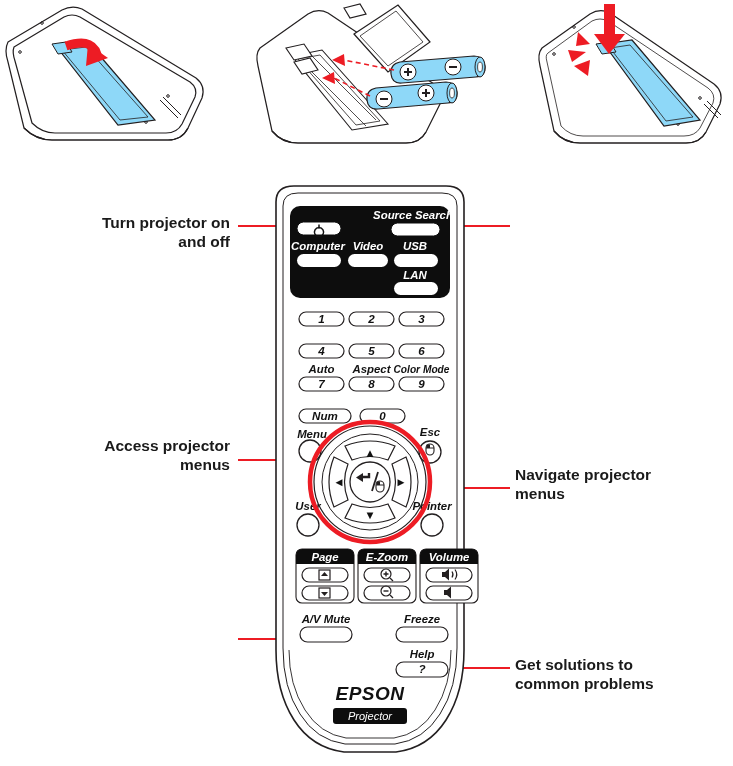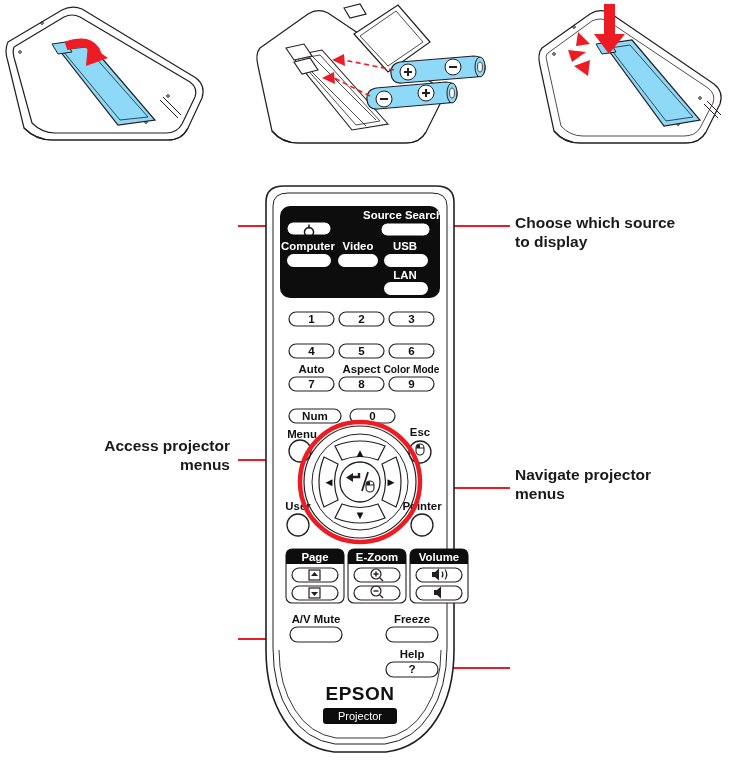--- a/index.html
+++ b/index.html
@@ -16,21 +16,21 @@
   .step{position:absolute;top:0;height:165px;}
   .step svg{display:block;}
 
   
   .callout{position:absolute;font-weight:bold;font-size:15.5px;color:#1a1a1a;line-height:1.25;white-space:pre-line;}
   .callout.left{text-align:right;}
   .callout.right{text-align:left;}
   .leader{position:absolute;background:#ed1c24;height:2.4px;}
 
   
-  .remote{position:absolute;left:240px;top:180px;width:240px;height:580px;}
+  .remote{position:absolute;left:250px;top:180px;width:240px;height:580px;font-style:italic;}
   .remote svg{display:block;}
 
   .lbl{font-family:"Liberation Sans",sans-serif;fill:#111;font-size:11.4px;text-anchor:middle;font-weight:600;}
   .lbl-w{fill:#ffffff;}
   .lbl-sm{font-size:10.2px;}
   .lbl-key{font-size:11.6px;font-weight:600;fill:#111;text-anchor:middle;}
   .epson{font-size:19px;font-weight:bold;fill:#111;text-anchor:middle;letter-spacing:.5px;}
   .proj{font-size:11px;fill:#fff;text-anchor:middle;}
 </style>
 </head>
@@ -146,36 +146,38 @@
           <path d="M46 66 L62 60 L60 76 Z"></path>
         </g>
         <g stroke="#231f20" stroke-width="1" fill="none">
           <path d="M176 104 L190 118"></path>
             <path d="M179 101 L193 115"></path>
         </g>
       </svg>
     </div>
   </div>
 
+  <div class="callout left" style="left:40px;top:213px;width:190px;">Turn projector on
+and off</div>
   <div class="leader" style="left:238px;top:225px;width:262px;"></div>
 
-  <div class="callout right" style="left:515px;top:213px;width:205px;">Choose which source
-to display</div>
   <div class="leader" style="left:448px;top:225px;width:62px;"></div>
 
   <div class="callout left" style="left:40px;top:436px;width:190px;">Access projector
 menus</div>
   <div class="leader" style="left:238px;top:459px;width:68px;"></div>
 
   <div class="callout right" style="left:515px;top:465px;width:205px;">Navigate projector
 menus</div>
   <div class="leader" style="left:420px;top:487px;width:90px;"></div>
 
   <div class="leader" style="left:238px;top:638px;width:72px;"></div>
 
+  <div class="callout right" style="left:515px;top:655px;width:205px;">Get solutions to
+common problems</div>
   <div class="leader" style="left:443px;top:667px;width:67px;"></div>
 
   <div class="remote">
     <svg width="240" height="580" viewBox="0 0 240 580">
 
       <g>
         <path d="M26 22 Q26 6 44 6 L196 6 Q214 6 214 22 L214 470 Q214 512 196 540 Q178 568 146 572 L94 572 Q62 568 44 540 Q26 512 26 470 Z" fill="#ffffff" stroke="#231f20" stroke-width="1.6"></path>
         <path d="M33 26 Q33 13 48 13 L192 13 Q207 13 207 26 L207 468 Q207 508 190 534 Q174 560 145 564 L95 564 Q66 560 50 534 Q33 508 33 468 Z" fill="none" stroke="#231f20" stroke-width="1"></path>
         <path d="M39 470 Q39 505 55 530 Q70 554 96 558 L144 558 Q170 554 185 530 Q201 505 201 470" fill="none" stroke="#231f20" stroke-width=".9"></path>
       </g>

